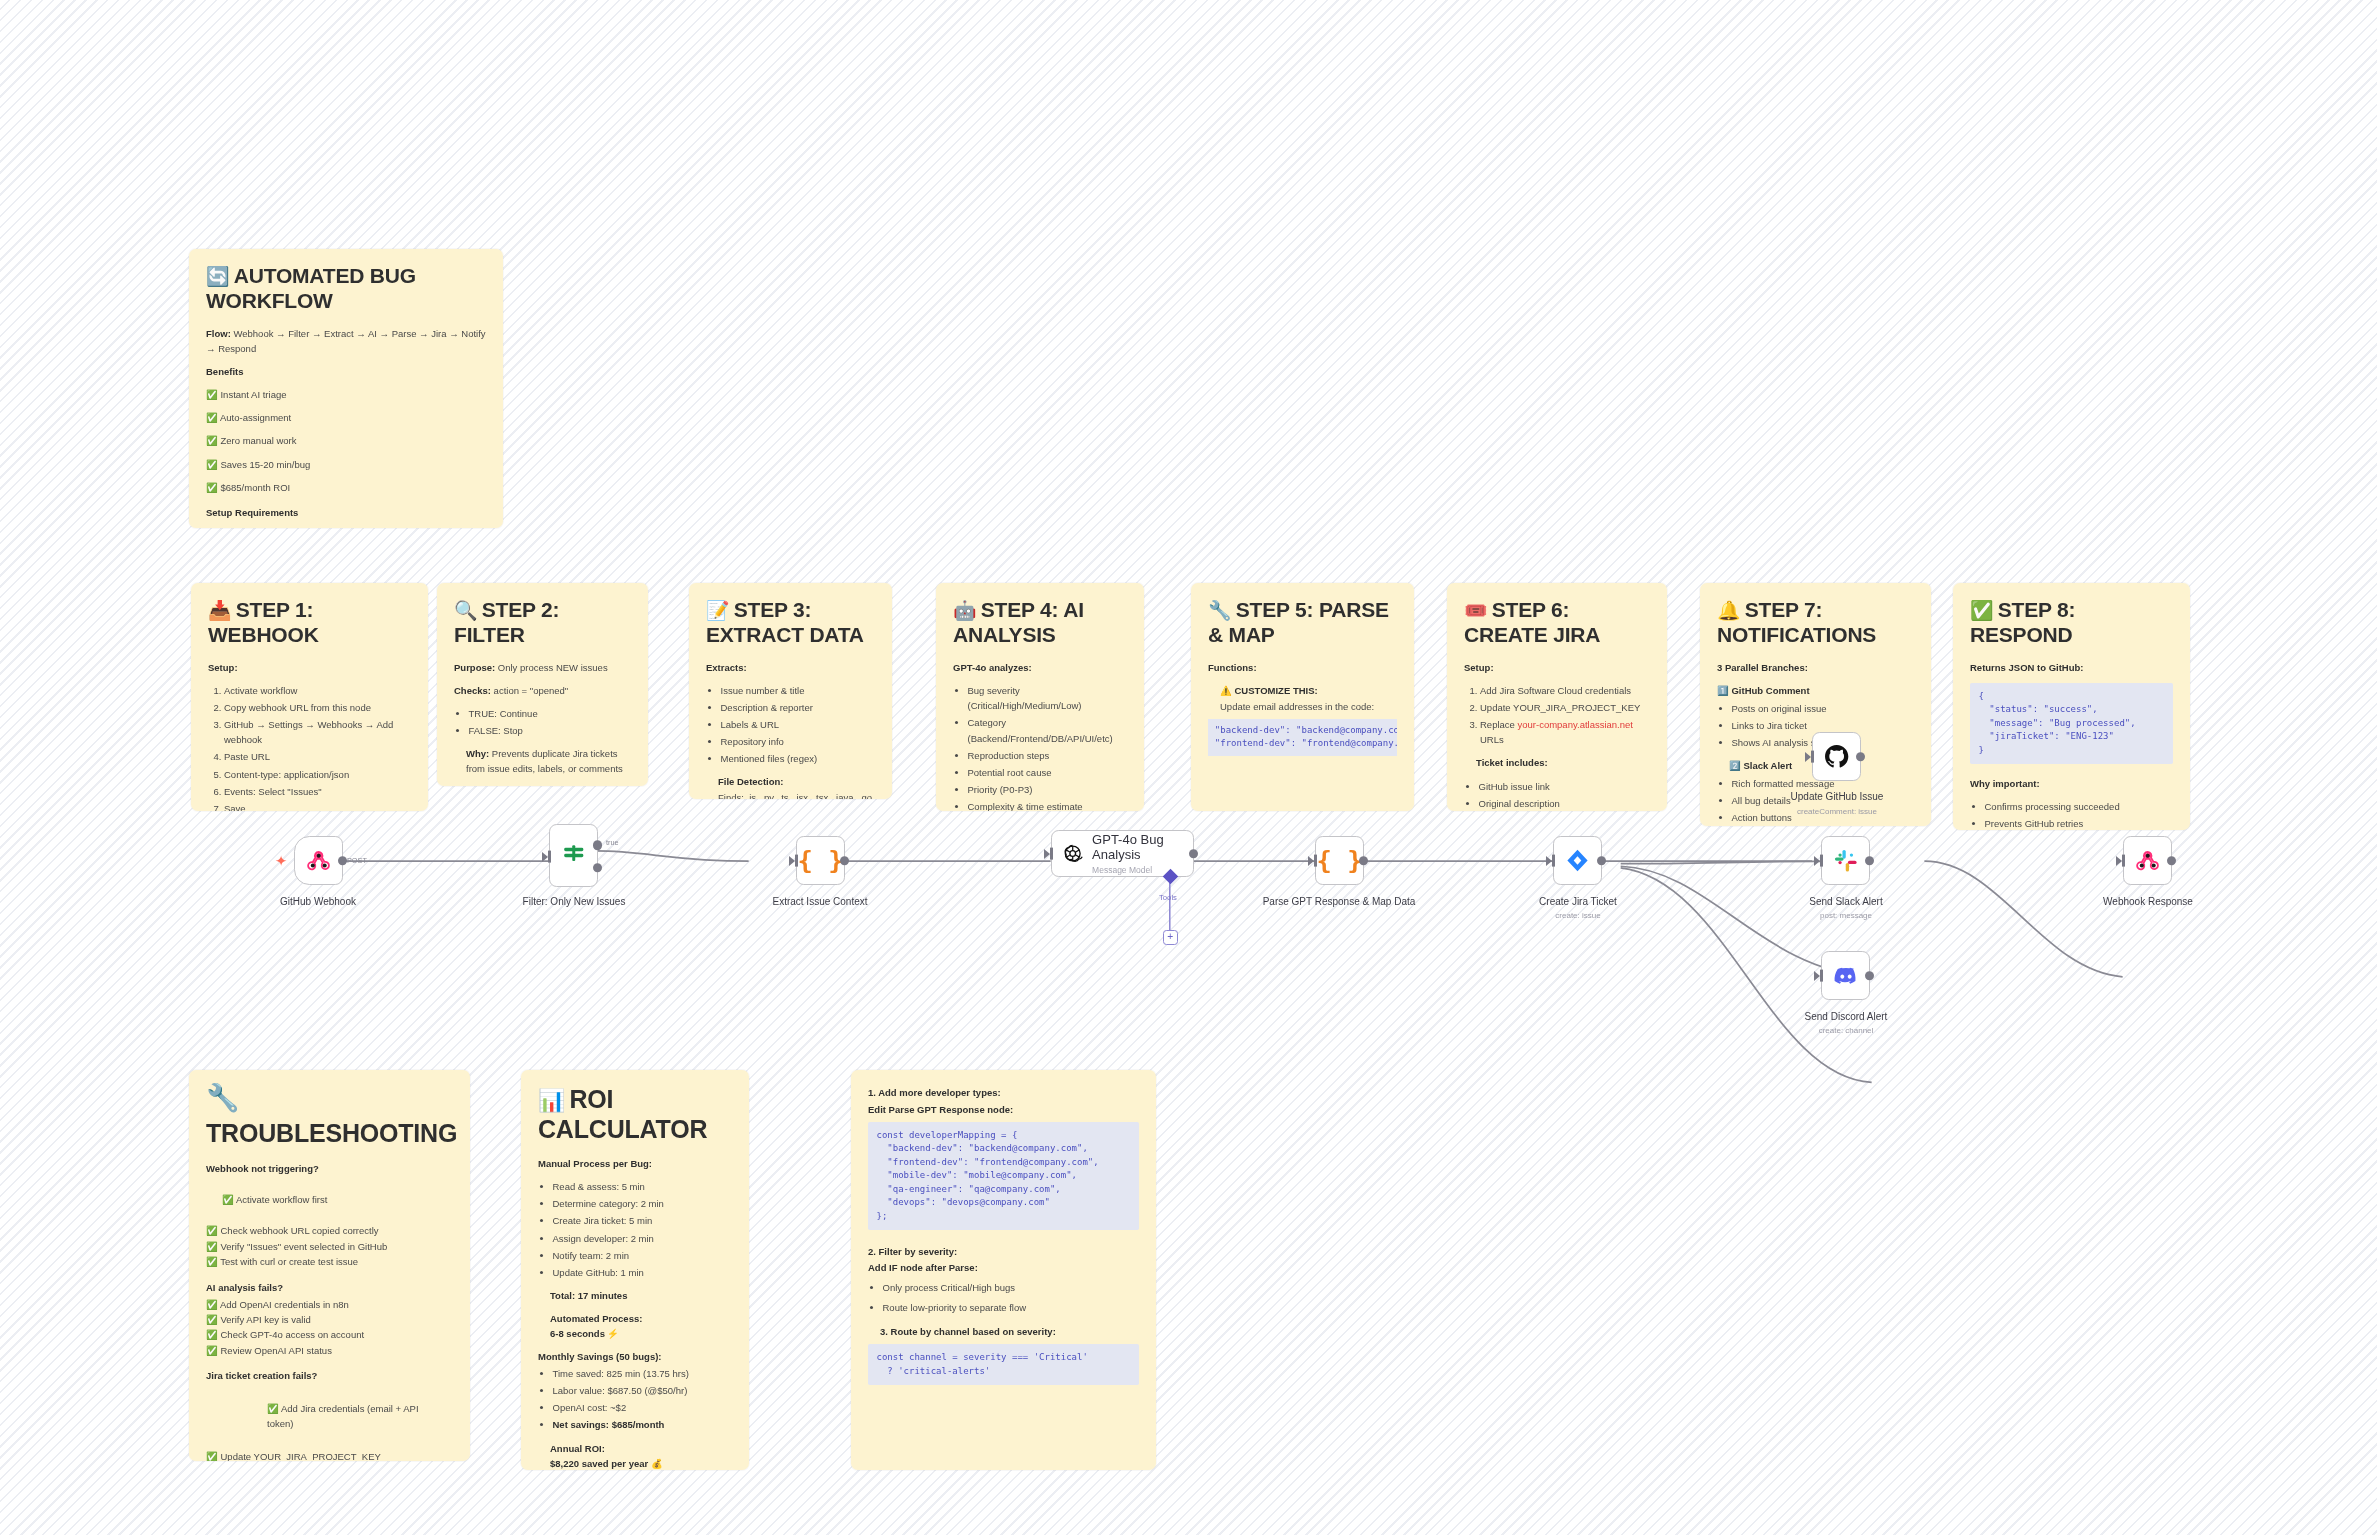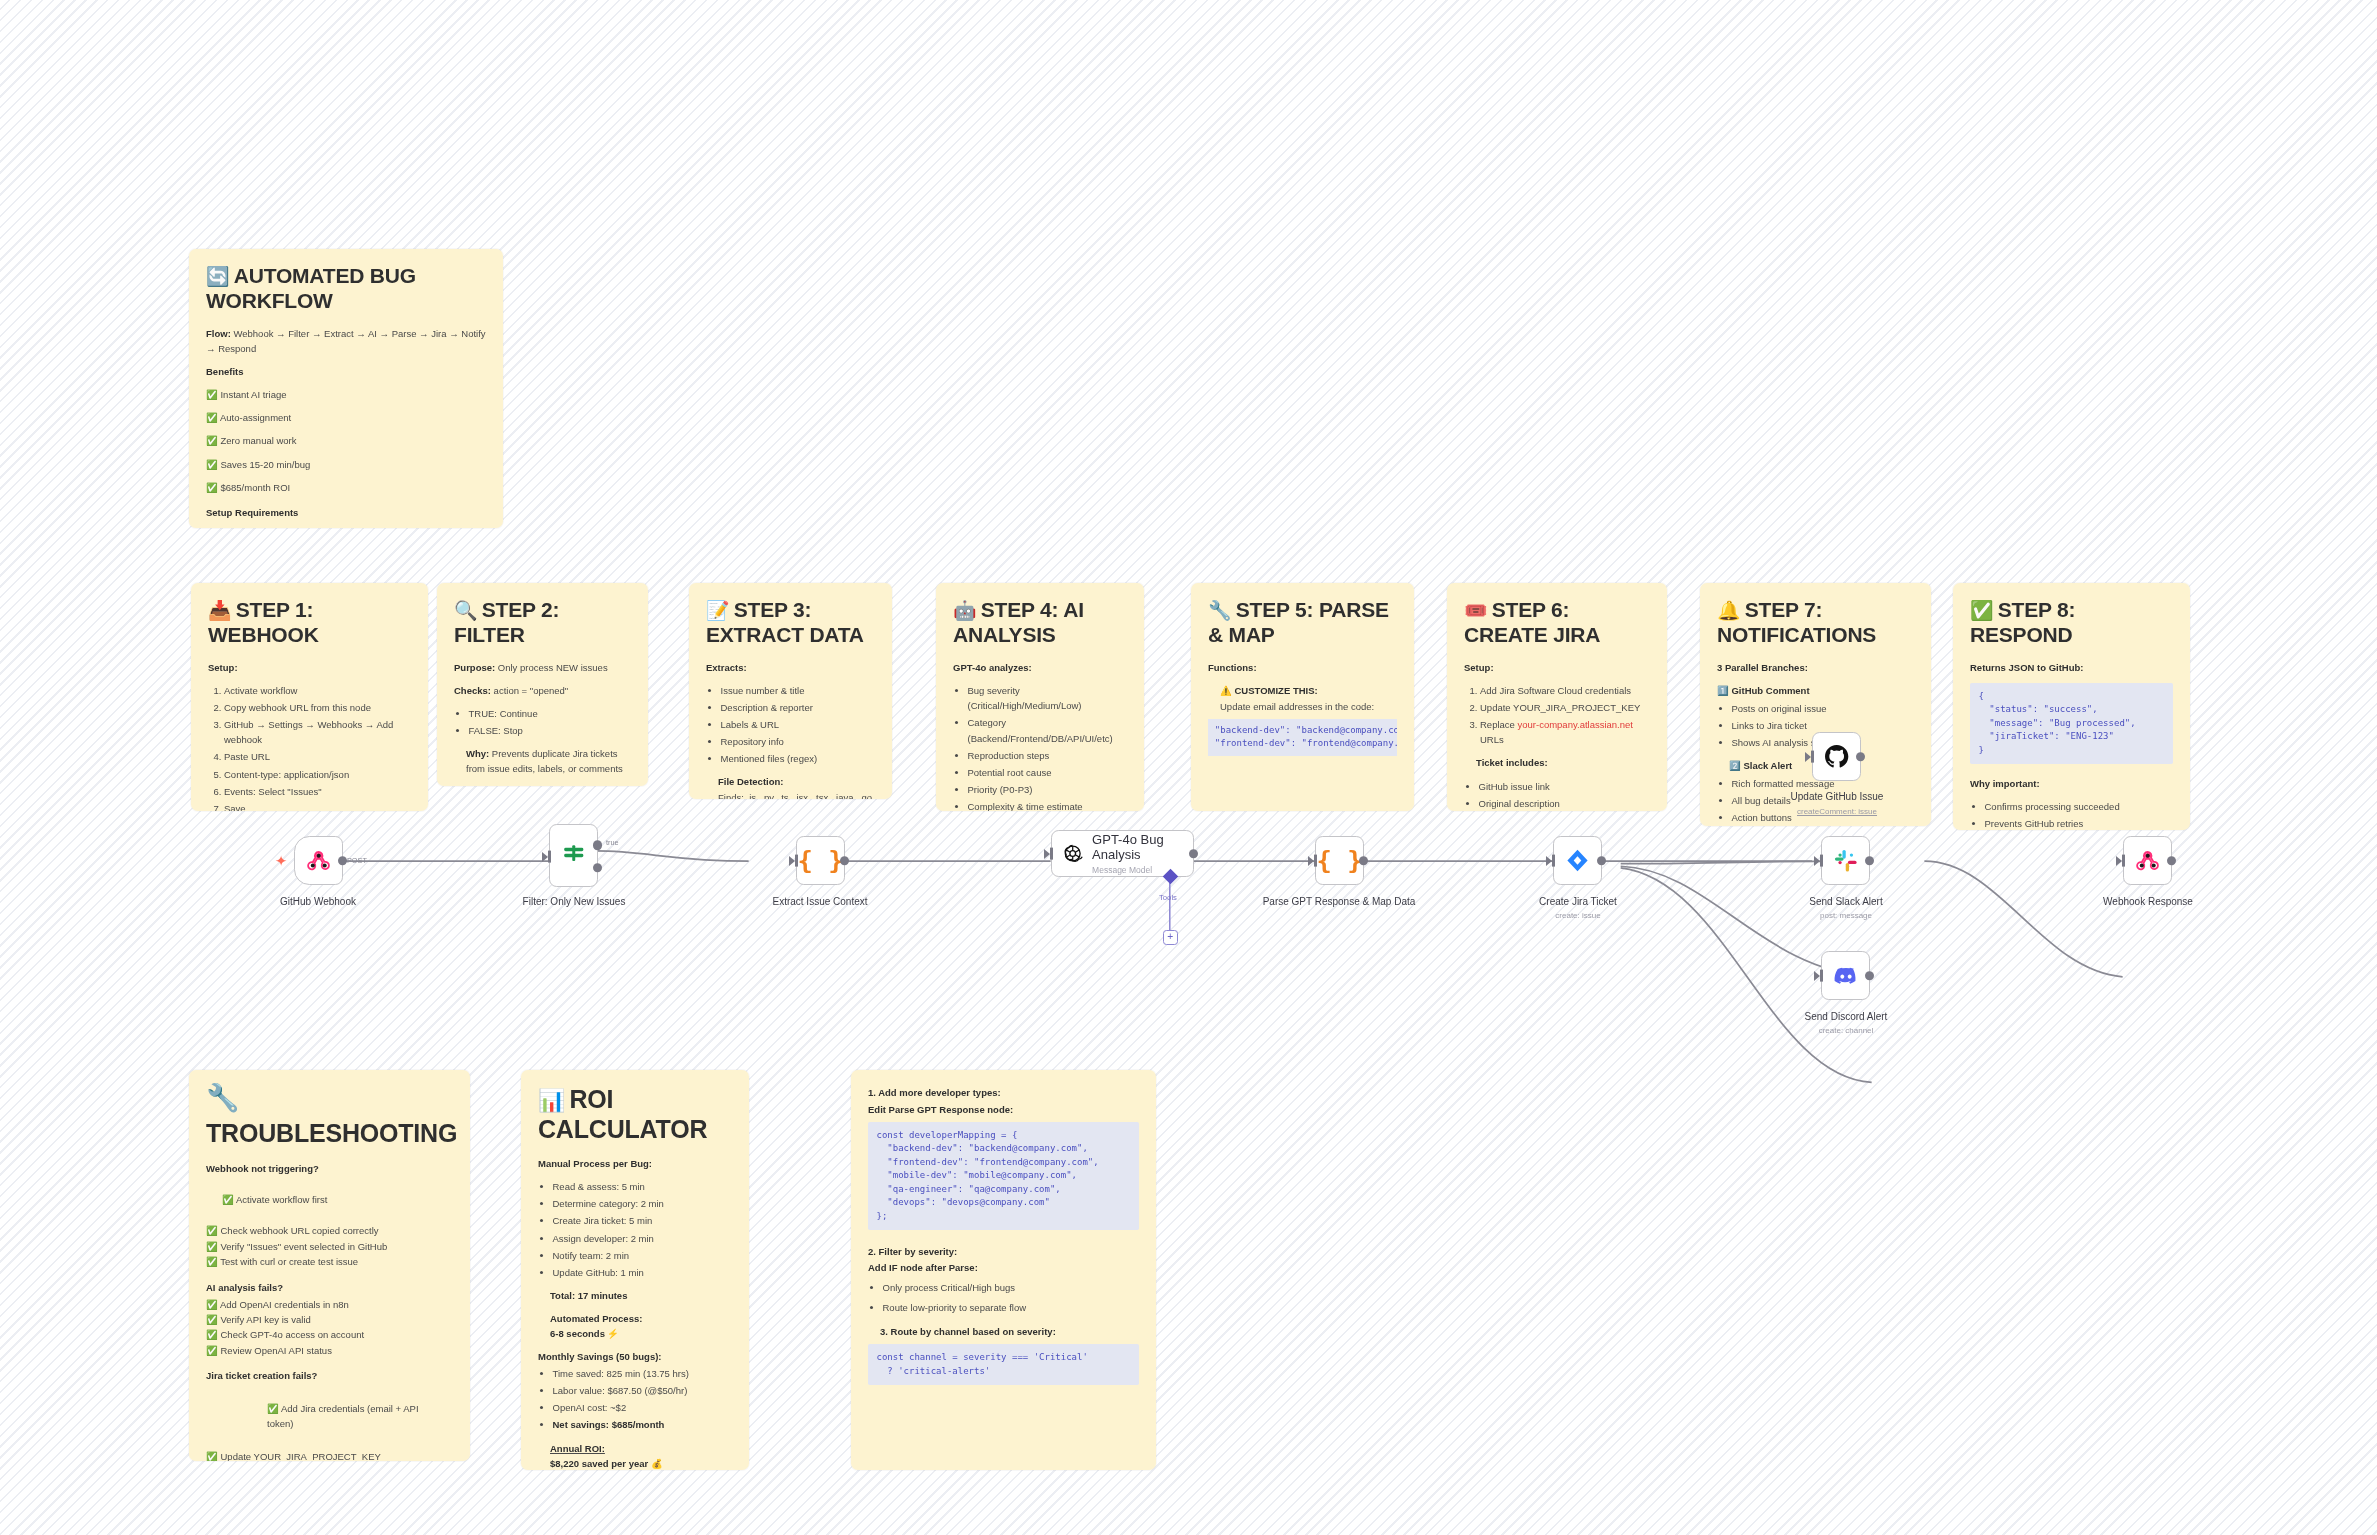--- a/index.html
+++ b/index.html
@@ -413,21 +413,21 @@
       <p class="indent"><strong>Total: 17 minutes</strong></p>
       <p class="indent" style="margin-bottom:0;"><strong>Automated Process:</strong></p>
       <p class="indent"><strong>6-8 seconds ⚡</strong></p>
       <p style="margin-bottom:1.7px;"><strong>Monthly Savings (50 bugs):</strong></p>
       <ul>
         <li>Time saved: 825 min (13.75 hrs)</li>
         <li>Labor value: $687.50 (@$50/hr)</li>
         <li>OpenAI cost: ~$2</li>
         <li><strong>Net savings: $685/month</strong></li>
       </ul>
-      <p class="indent" style="margin-bottom:0;text-decoration:underline;"><strong>Annual ROI:</strong></p>
+      <p class="indent" style="margin-bottom:0;"><strong>Annual ROI:</strong></p>
       <p class="indent"><strong>$8,220 saved per year 💰</strong></p>
 
     </div>
   </div>
 
   <div class="note" style="left:851px; top:1070px; width:305px; height:400px;">
     <div class="note-inner">
       <p style="margin-bottom:0.9px;"><strong>1. Add more developer types:</strong></p>
       <p style="margin-bottom:3.4px;"><strong>Edit Parse GPT Response node:</strong></p>
       <div class="codeblock">const developerMapping = {
@@ -528,21 +528,21 @@
 
   <div class="node square" style="left:1812px; top:732px;">
     <svg width="27" height="27" viewBox="0 0 24 24">
       <path fill="#111111" d="M12 1.8C6.3 1.8 1.8 6.4 1.8 12c0 4.5 2.9 8.3 7 9.7.5.1.7-.2.7-.5v-1.8c-2.8.6-3.4-1.3-3.4-1.3-.5-1.2-1.2-1.5-1.2-1.5-.9-.6.1-.6.1-.6 1 .1 1.6 1.1 1.6 1.1.9 1.5 2.4 1.1 3 .8.1-.7.4-1.1.6-1.4-2.2-.3-4.6-1.1-4.6-5 0-1.1.4-2 1.1-2.7-.1-.3-.5-1.4.1-2.8 0 0 .9-.3 2.8 1a9.6 9.6 0 0 1 5.1 0c1.9-1.3 2.8-1 2.8-1 .6 1.4.2 2.5.1 2.8.7.7 1.1 1.6 1.1 2.7 0 3.9-2.4 4.7-4.6 5 .4.3.7.9.7 1.9v2.8c0 .3.2.6.7.5 4.1-1.4 7-5.2 7-9.7 0-5.6-4.6-10.2-10.2-10.2z"></path>
     </svg>
     <div class="port out"></div>
     <div class="in-arrow"></div>
     <div class="in-bar"></div>
   </div>
   <div class="node-label" style="left:1837px; top:791px;">Update GitHub Issue</div>
-  <div class="node-sub" style="left:1837px; top:807px;text-decoration:underline;">createComment: issue</div>
+  <div class="node-sub" style="left:1837px; top:807px;">createComment: issue</div>
 
   <div class="node square" style="left:1821px; top:836px;">
     <svg width="25.5" height="25.5" viewBox="0 0 24 24">
       <rect x="8.9" y="1.8" width="3.1" height="8.2" rx="1.55" fill="#36c5f0"></rect>
       <rect x="1.8" y="8.9" width="8.2" height="3.1" rx="1.55" fill="#2eb67d"></rect>
       <rect x="12" y="14" width="3.1" height="8.2" rx="1.55" fill="#ecb22e"></rect>
       <rect x="14" y="12" width="8.2" height="3.1" rx="1.55" fill="#e01e5a"></rect>
       <rect x="5.1" y="12.2" width="3.1" height="3.1" rx="1.55" fill="#e01e5a"></rect>
       <rect x="15.8" y="5.1" width="3.1" height="3.1" rx="1.55" fill="#36c5f0"></rect>
       <rect x="12.2" y="15.8" width="3.1" height="3.1" rx="1.55" fill="#ecb22e"></rect>

